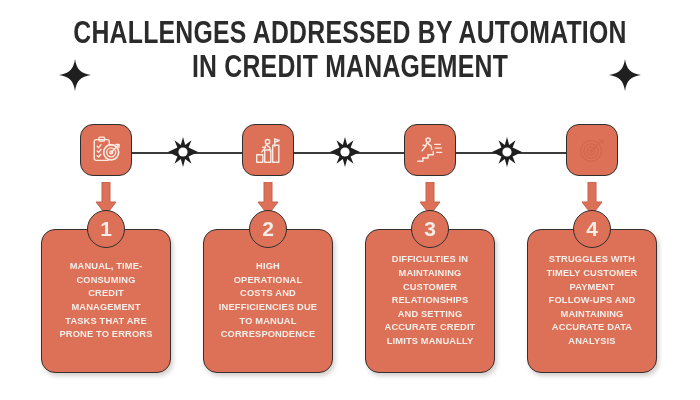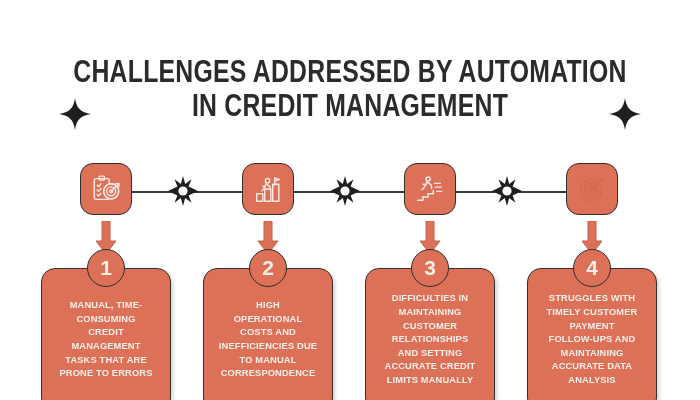--- a/index.html
+++ b/index.html
@@ -3,21 +3,21 @@
 <meta charset="utf-8">
 <style>
   html,body{margin:0;padding:0;}
   body{
     width:700px;height:400px;
     background:#ffffff;
     font-family:"Liberation Sans", sans-serif;
     overflow:hidden;
     position:relative;
   }
-  .stage{position:absolute;inset:0;margin-top:39px;}
+  .stage{position:absolute;inset:0;}
 
   
   .title-block{
     position:absolute;left:0;right:0;top:16px;
     text-align:center;
   }
   .title-line{
     display:block;
     color:#2b2b2b;
     font-weight:700;

